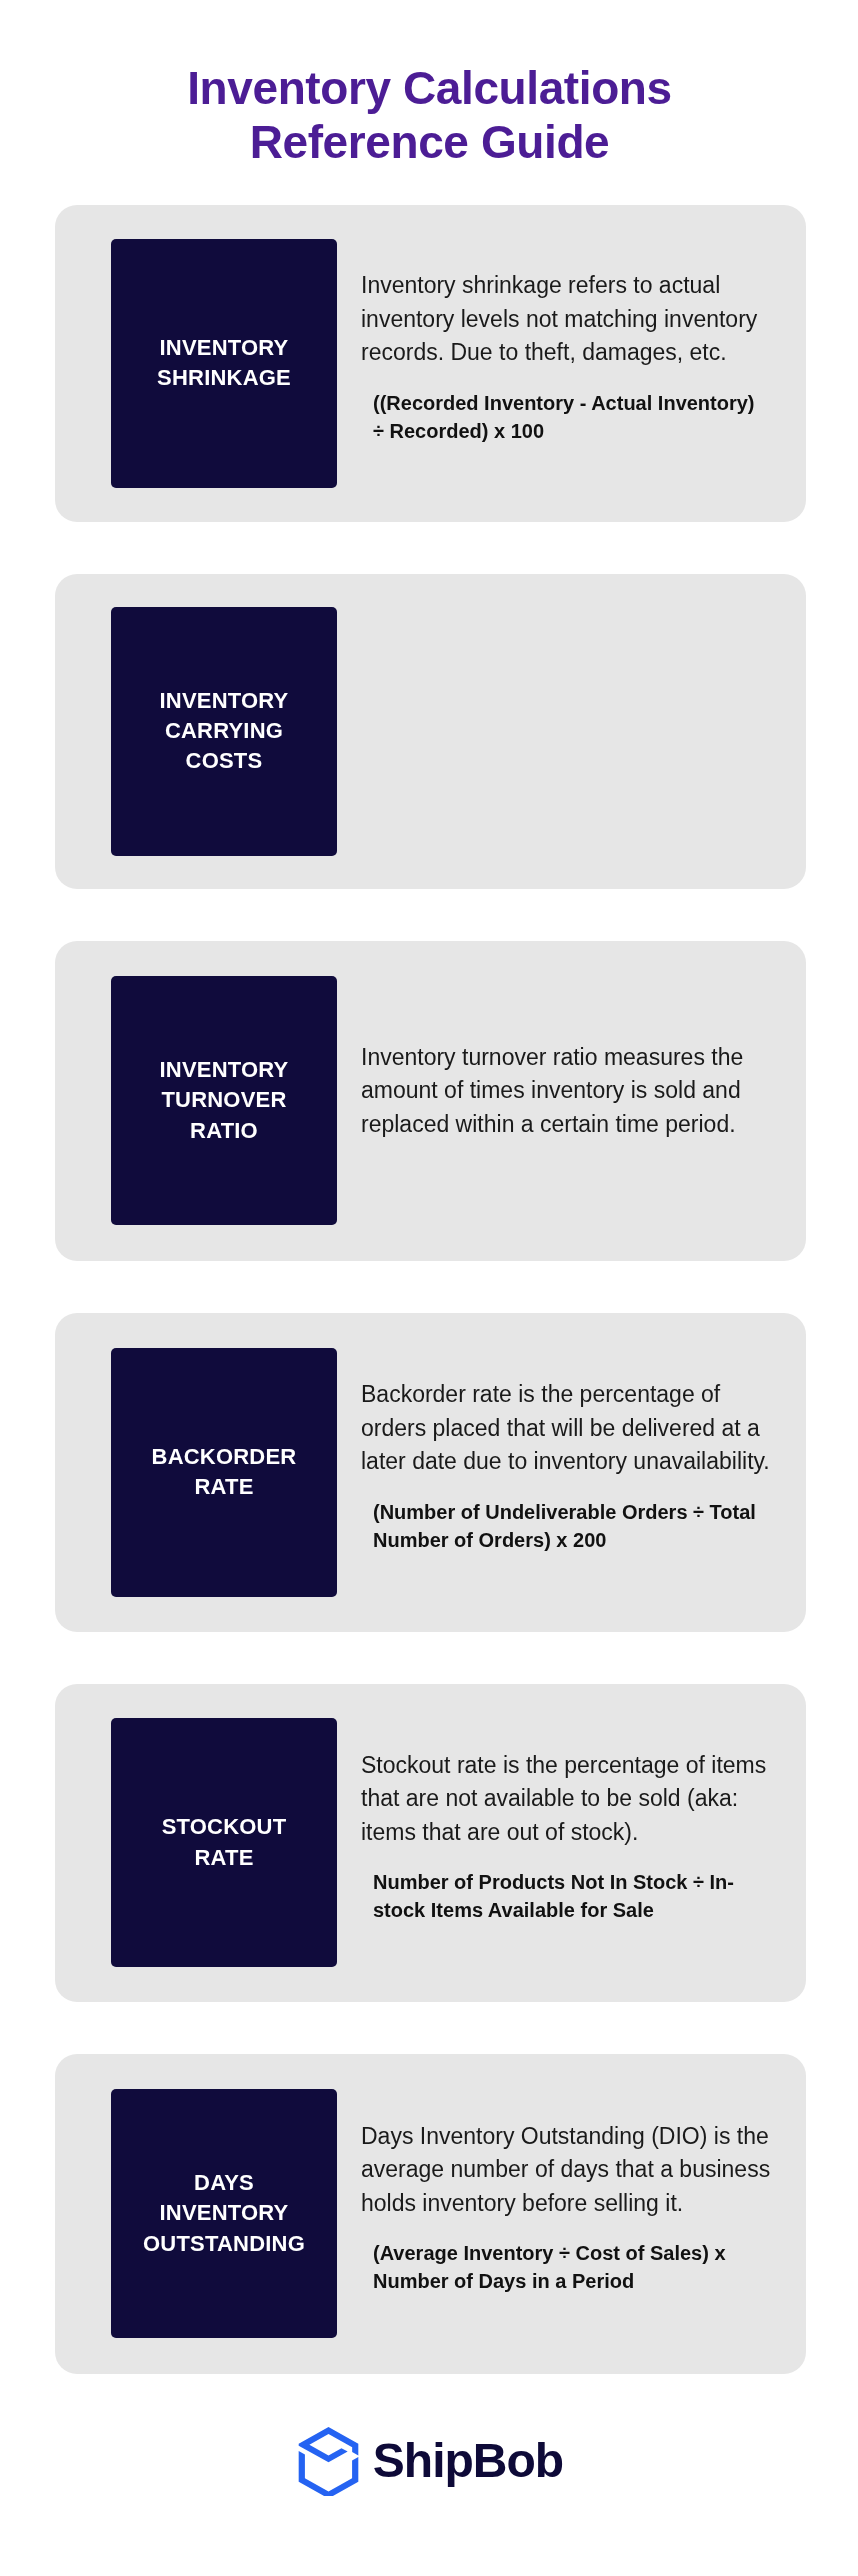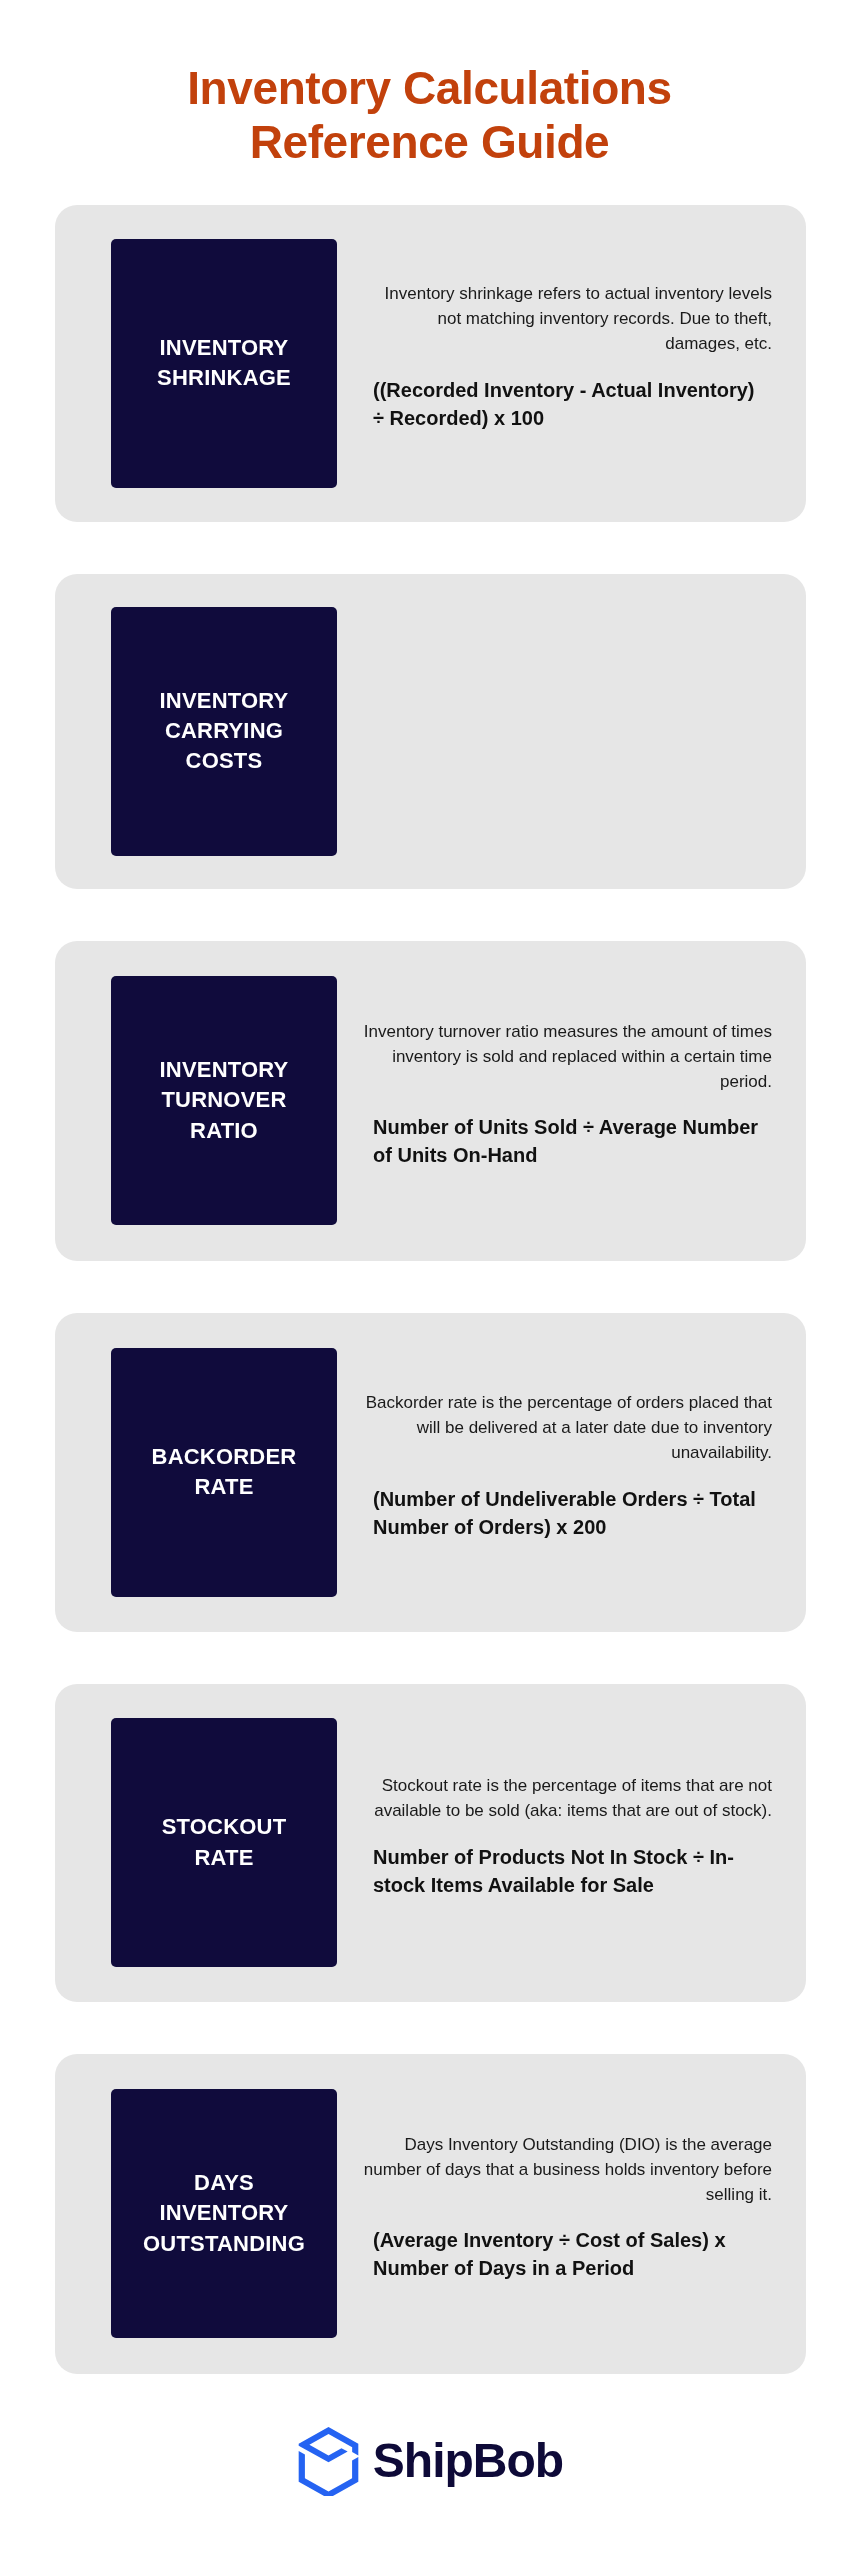--- a/index.html
+++ b/index.html
@@ -26,21 +26,21 @@
   .title-wrap {
     padding-top: 62px;
     padding-left: 52px;
     padding-right: 52px;
     text-align: center;
   }
   .title {
     font-size: 46px;
     line-height: 1.17;
     font-weight: bold;
-    color: #c2410c;
+    color: #4c1d95;
     letter-spacing: -0.4px;
     margin: 0;
     white-space: pre-line;
   }
 
   
   .cards {
     margin-top: 35px;
     padding-left: 55px;
     padding-right: 53px;
@@ -81,25 +81,24 @@
     white-space: pre-line;
   }
 
   .card-body {
     flex: 1 1 auto;
     padding: 26px 34px 26px 24px;
     box-sizing: border-box;
   }
   .desc {
     color: #1A1A1A;
-    font-size: 17px;
+    font-size: 23px;
     line-height: 1.46;
     margin: 0 0 19px 0;
     font-weight: normal;
-    text-align: right;
   }
   .formula {
     color: #111111;
     font-size: 20px;
     line-height: 1.40;
     font-weight: bold;
     margin: 12px;
   }
 
   
@@ -164,21 +163,20 @@
     </div>
 
     <div class="card c3">
       <div class="badge">
         <div class="badge-label">INVENTORY
 TURNOVER
 RATIO</div>
       </div>
       <div class="card-body">
         <p class="desc">Inventory turnover ratio measures the amount of times inventory is sold and replaced within a certain time period.</p>
-        <p class="formula">Number of Units Sold ÷ Average Number of Units On-Hand</p>
       </div>
     </div>
 
     <div class="card c4">
       <div class="badge">
         <div class="badge-label">BACKORDER
 RATE</div>
       </div>
       <div class="card-body">
         <p class="desc">Backorder rate is the percentage of orders placed that will be delivered at a later date due to inventory unavailability.</p>

